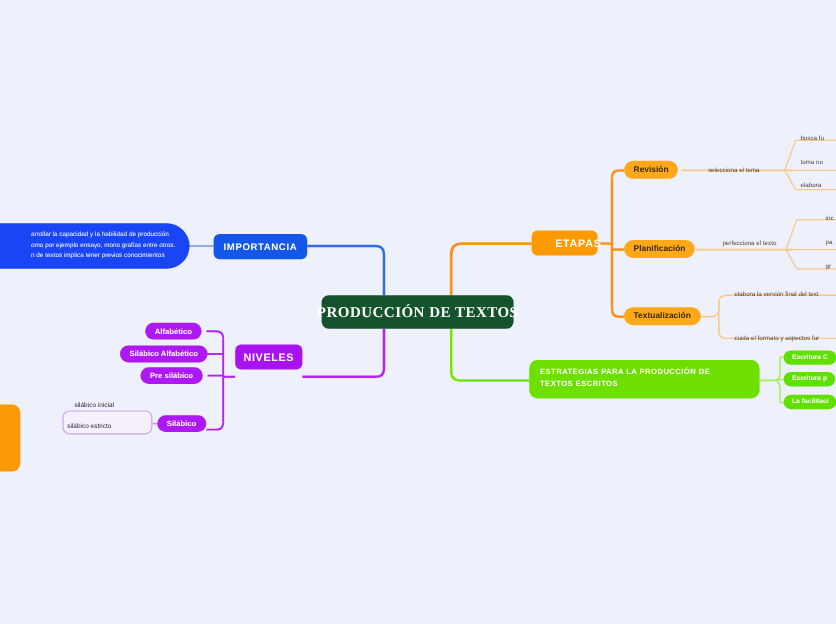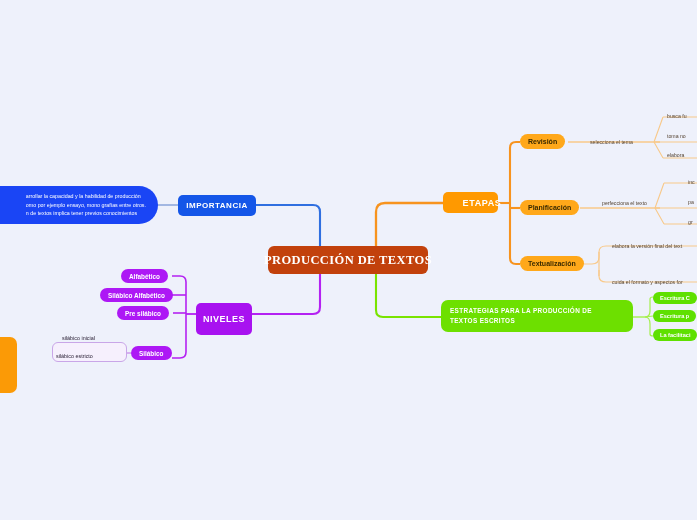--- a/index.html
+++ b/index.html
@@ -24,21 +24,21 @@
     display: flex;
     align-items: center;
     justify-content: center;
     white-space: nowrap;
     border-radius: 7px;
   }
   
   .n-central {
     left: 268px; top: 246px;
     width: 160px; height: 28px;
-    background: #c2410c;
+    background: #14532d;
     color: #ffffff;
     font-family: "Liberation Serif", serif;
     font-weight: bold;
     font-size: 12.5px;
     letter-spacing: .4px;
     border-radius: 6px;
   }
   
   .n-importancia {
     left: 178px; top: 195px;
@@ -90,22 +90,22 @@
   .n-textual     { left: 520px; top: 256px; }
   .leaf {
     position: absolute;
     font-size: 5.2px;
     color: #4a4036;
     white-space: nowrap;
   }
   .leaf-o { color: #554433; }
   
   .n-niveles {
-    left: 196px; top: 303px;
-    width: 56px; height: 32px;
+    left: 196px; top: 287px;
+    width: 56px; height: 21px;
     background: #a812f0;
     color: #fff;
     font-weight: bold;
     font-size: 9px;
     letter-spacing: .5px;
     border-radius: 5px;
   }
   .n-purple-sub {
     background: #ad18f5;
     color: #ffffff;

